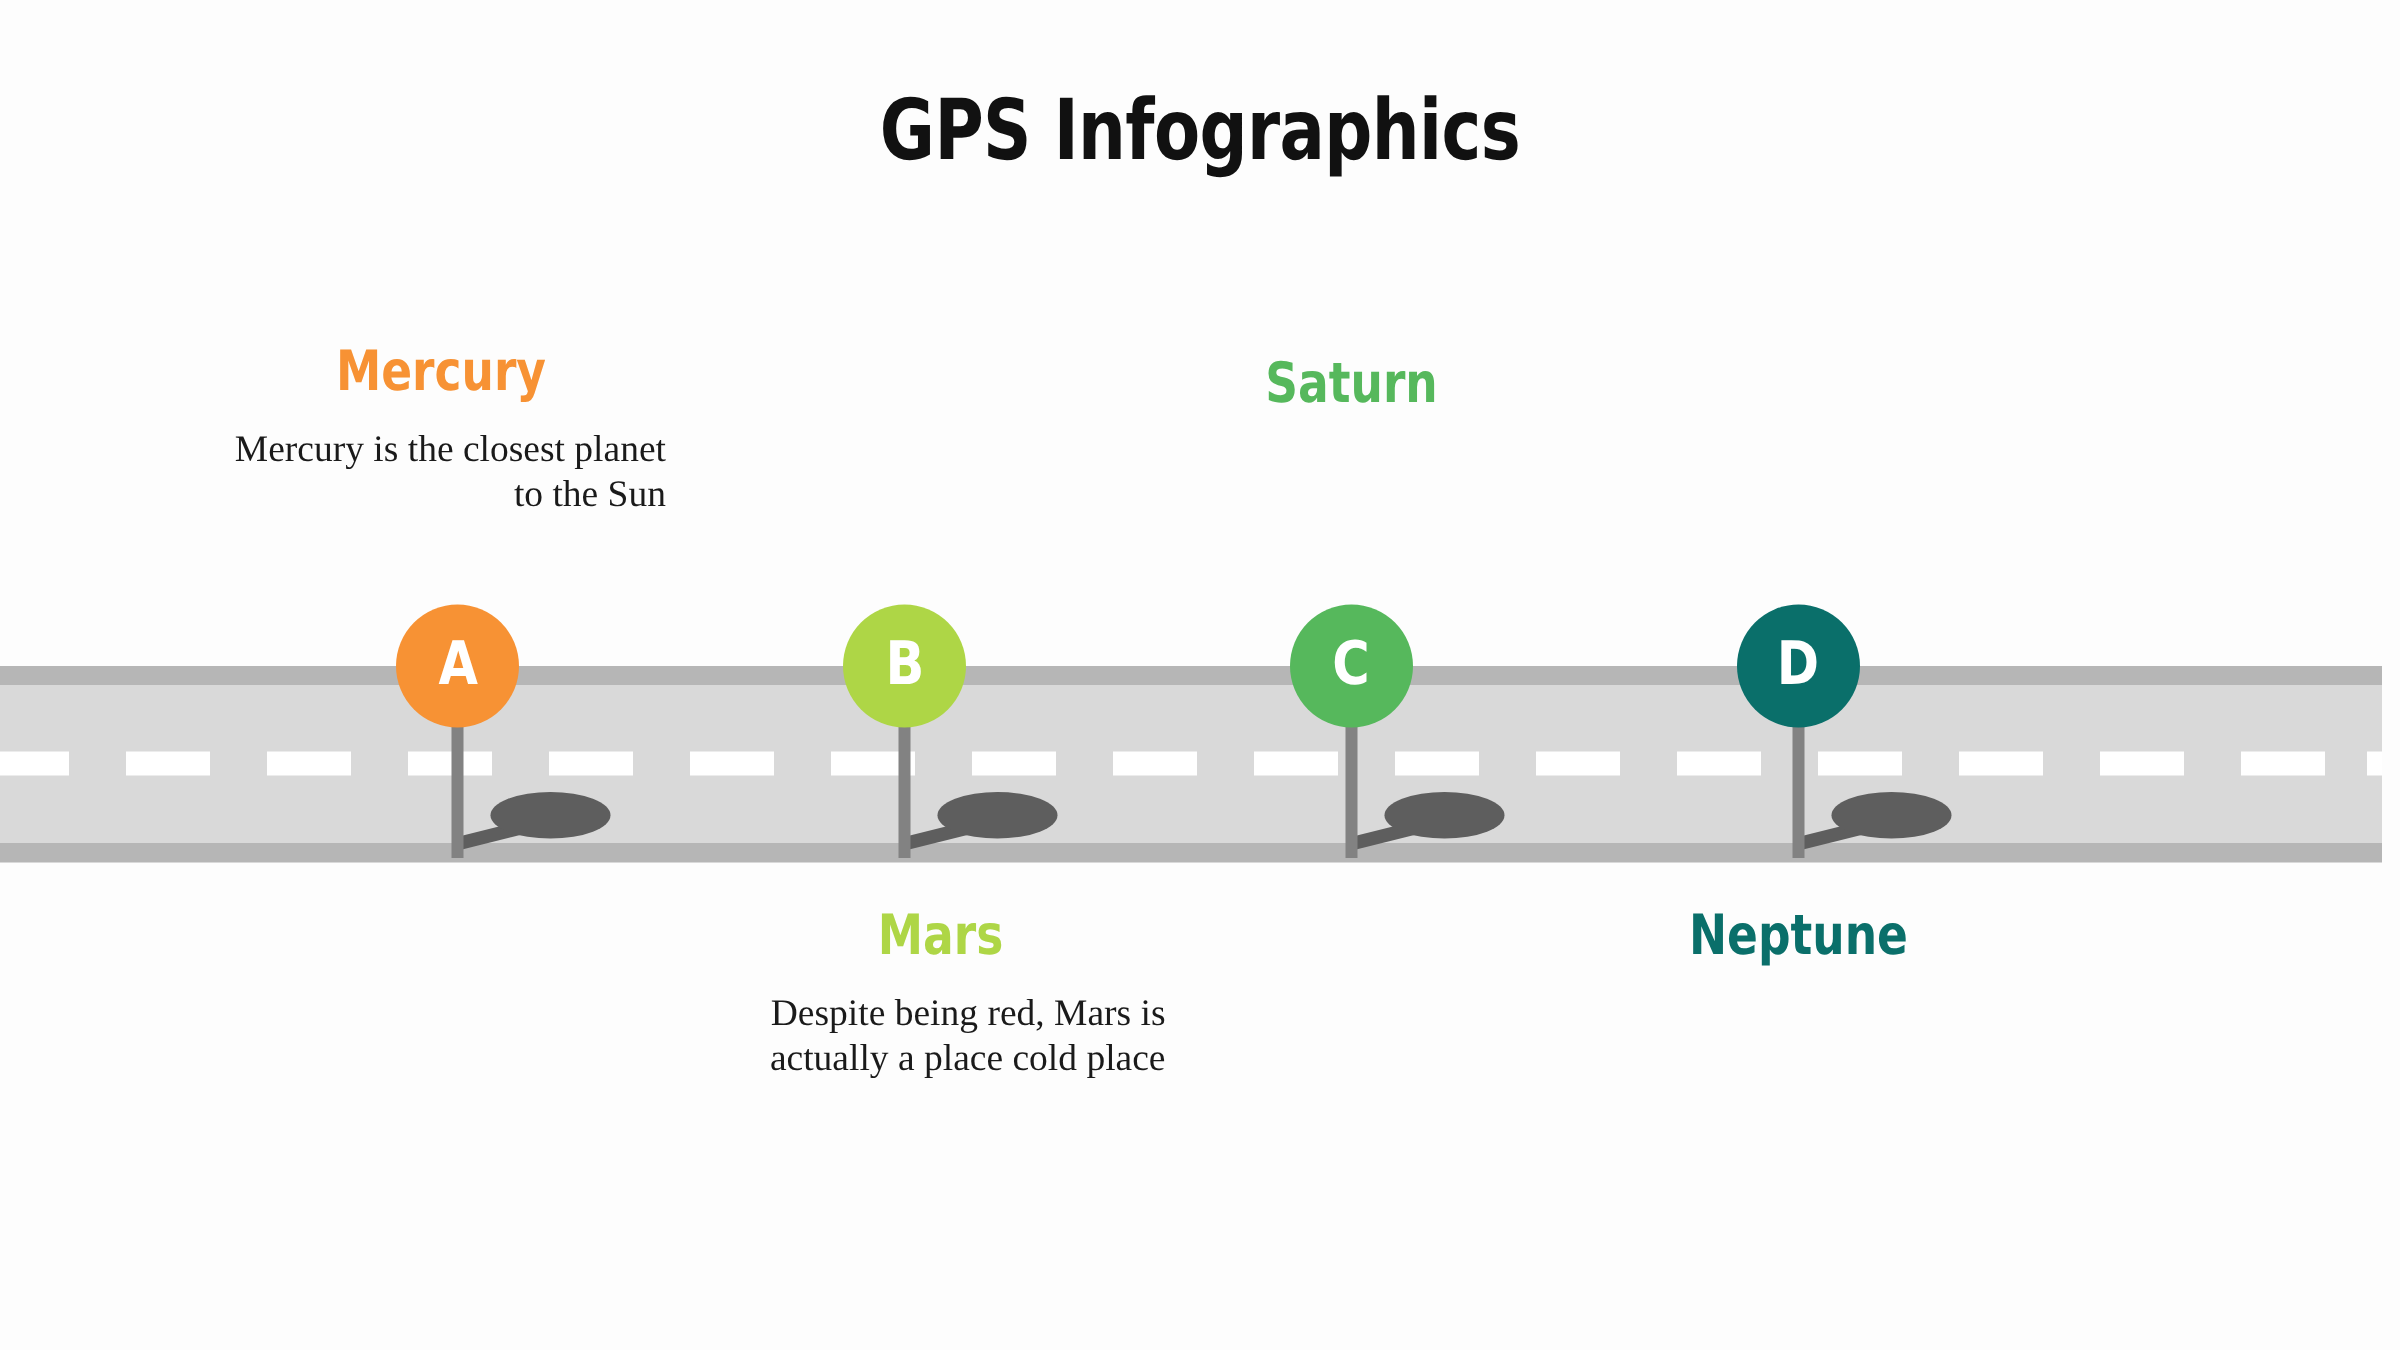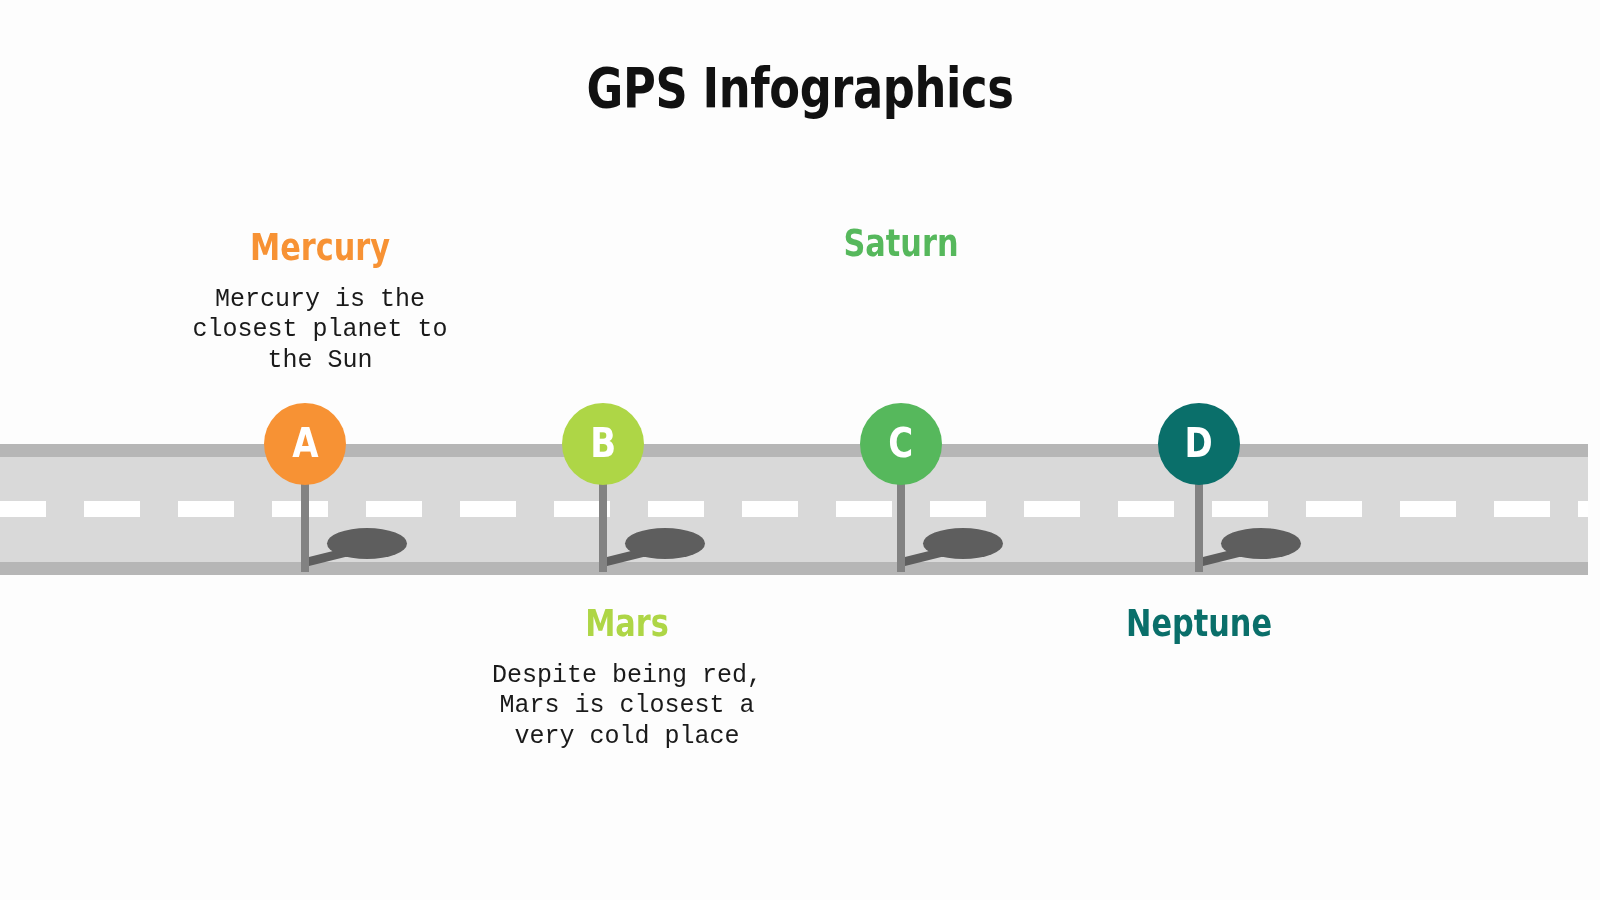--- a/index.html
+++ b/index.html
@@ -137,25 +137,26 @@
   .label-block.below { }
   .label-title {
     font-family: "DejaVu Sans", sans-serif;
     font-weight: bold;
     font-size: 37px;
     line-height: 1.1;
     margin: 0 0 16px 0;
     transform: scaleX(0.82);
   }
   .label-desc {
-    font-family: Liberation Mono, monospace;
+    font-family: Liberation Serif, serif;
     font-size: 25px;
     line-height: 1.22;
     color: #1a1a1a;
     margin: 0;
+    text-align: right;
   }
 </style>
 </head>
 <body>
 
 <div id="slide">
 
   <div id="title">GPS Infographics</div>
 
   <div id="road">
@@ -193,29 +194,29 @@
       <div class="pin" style="left: 1199px;">
         <div class="pin-shadow-stem" style="background: rgb(94, 94, 94);"></div>
         <div class="pin-shadow" style="background: rgb(94, 94, 94);"></div>
         <div class="pin-pole" style="background: rgb(130, 130, 130);"></div>
         <div class="pin-circle" style="background: rgb(10, 111, 106);">
           <span>D</span>
         </div>
       </div>
     </div>
   <div id="labels-layer">
-      <div class="label-block above" style="left: 170px; top: 228px;">
+      <div class="label-block above" style="left: 144px; top: 228px;">
         <div class="label-title" style="color: rgb(247, 146, 52);">Mercury</div>
         <div class="label-desc">Mercury is the closest planet to the Sun</div>
       </div>
       <div class="label-block below" style="left: 477px; top: 604px;">
         <div class="label-title" style="color: rgb(174, 214, 70);">Mars</div>
-        <div class="label-desc">Despite being red, Mars is closest a very cold place</div>
-      </div>
-      <div class="label-block above" style="left: 751px; top: 224px;">
+        <div class="label-desc">Despite being red, Mars is actually a place cold place</div>
+      </div>
+      <div class="label-block above" style="left: 751px; top: 236px;">
         <div class="label-title" style="color: rgb(86, 184, 92);">Saturn</div>
       </div>
       <div class="label-block below" style="left: 1049px; top: 604px;">
         <div class="label-title" style="color: rgb(10, 111, 106);">Neptune</div>
       </div>
     </div>
 
 </div>
 
 </body></html>

